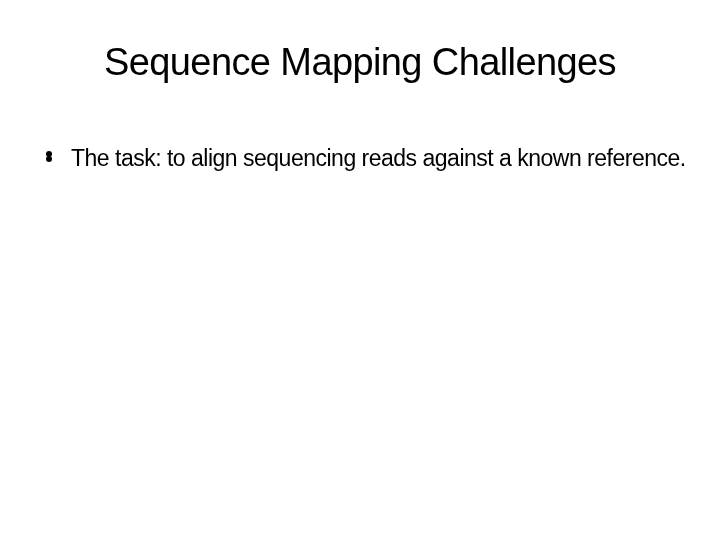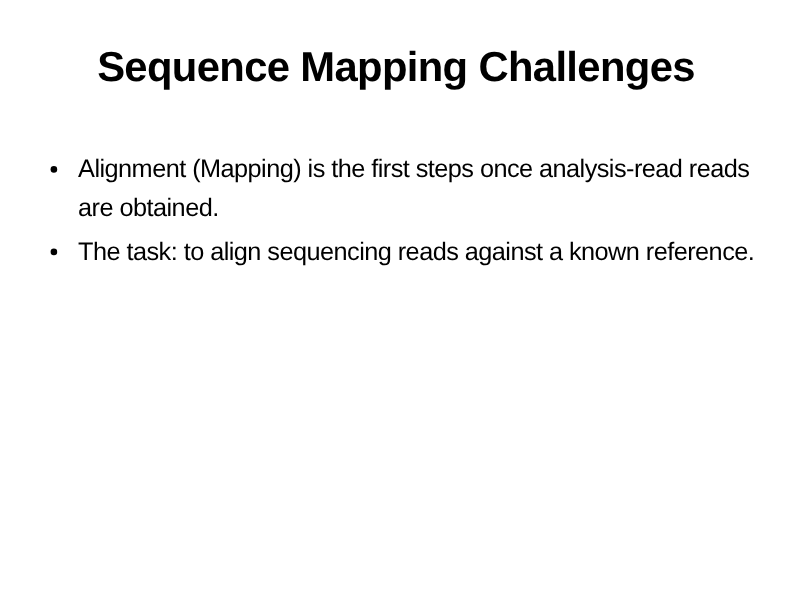--- a/index.html
+++ b/index.html
@@ -22,21 +22,21 @@
       background: #ffffff;
     }
     .title {
       position: absolute;
       left: 36px;
       top: 38px;
       width: 648px;
       text-align: center;
       font-size: 38px;
       line-height: 48px;
-      font-weight: bold;
+      font-weight: normal;
       letter-spacing: -0.6px;
       margin: 0;
     }
     .content {
       position: absolute;
       left: 36px;
       top: 136px;
       width: 652px;
       margin: 0;
       padding: 0;
@@ -62,20 +62,19 @@
   </style>
 </head>
 <body>
 
 <div class="slide">
   <h1 class="title">Sequence Mapping Challenges</h1>
 
   <ul class="content">
     <li class="bullet">
       <span class="bullet-dot"></span>
-      <span>Alignment (Mapping) is the first steps once analysis-read reads are obtained.</span>
     </li>
     <li class="bullet">
       <span class="bullet-dot"></span>
       <span>The task: to align sequencing reads against a known reference.</span>
     </li>
   </ul>
 </div>
 
 </body></html>

